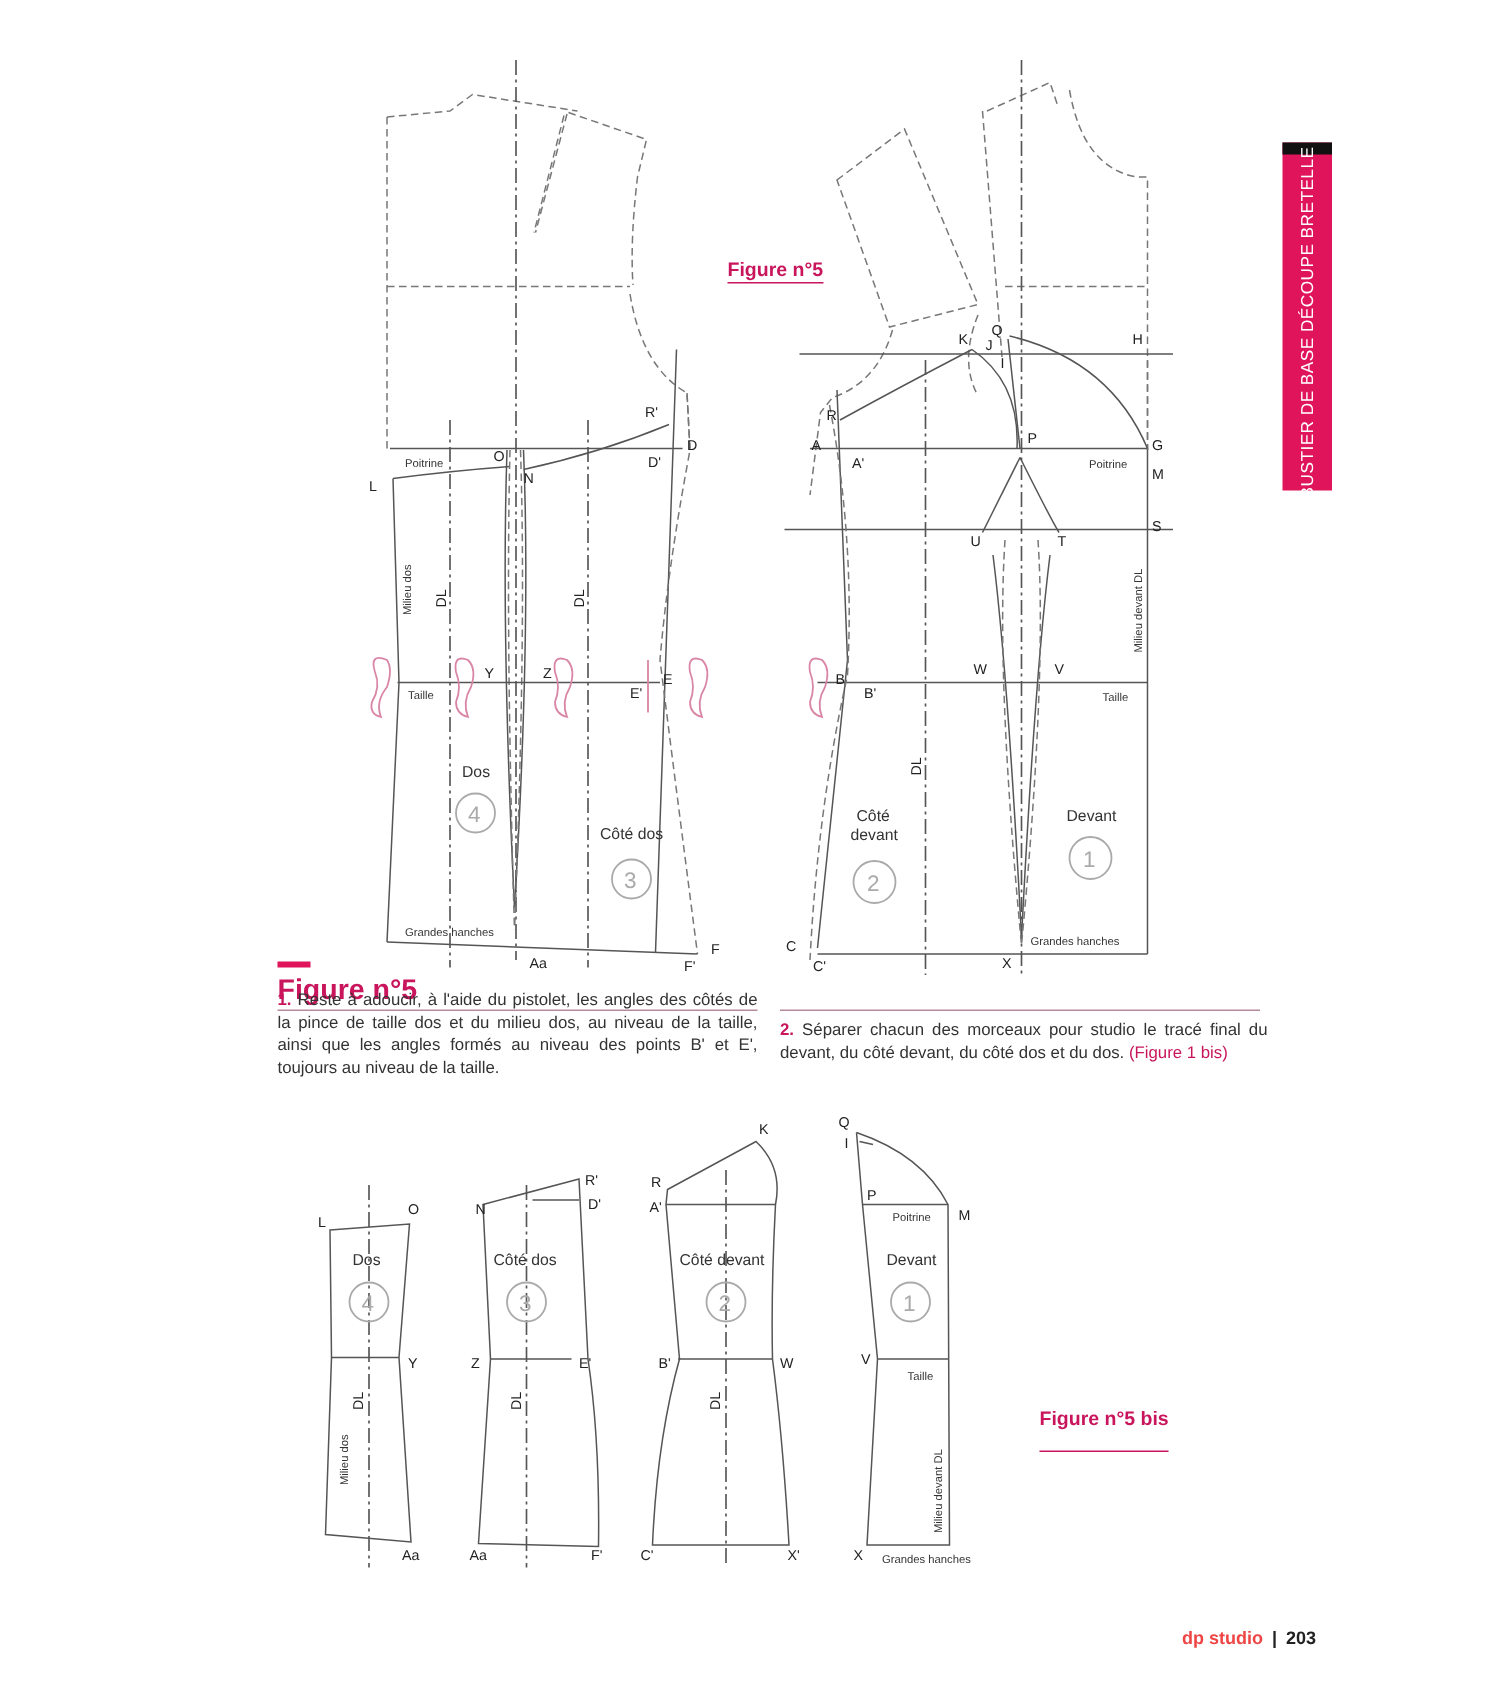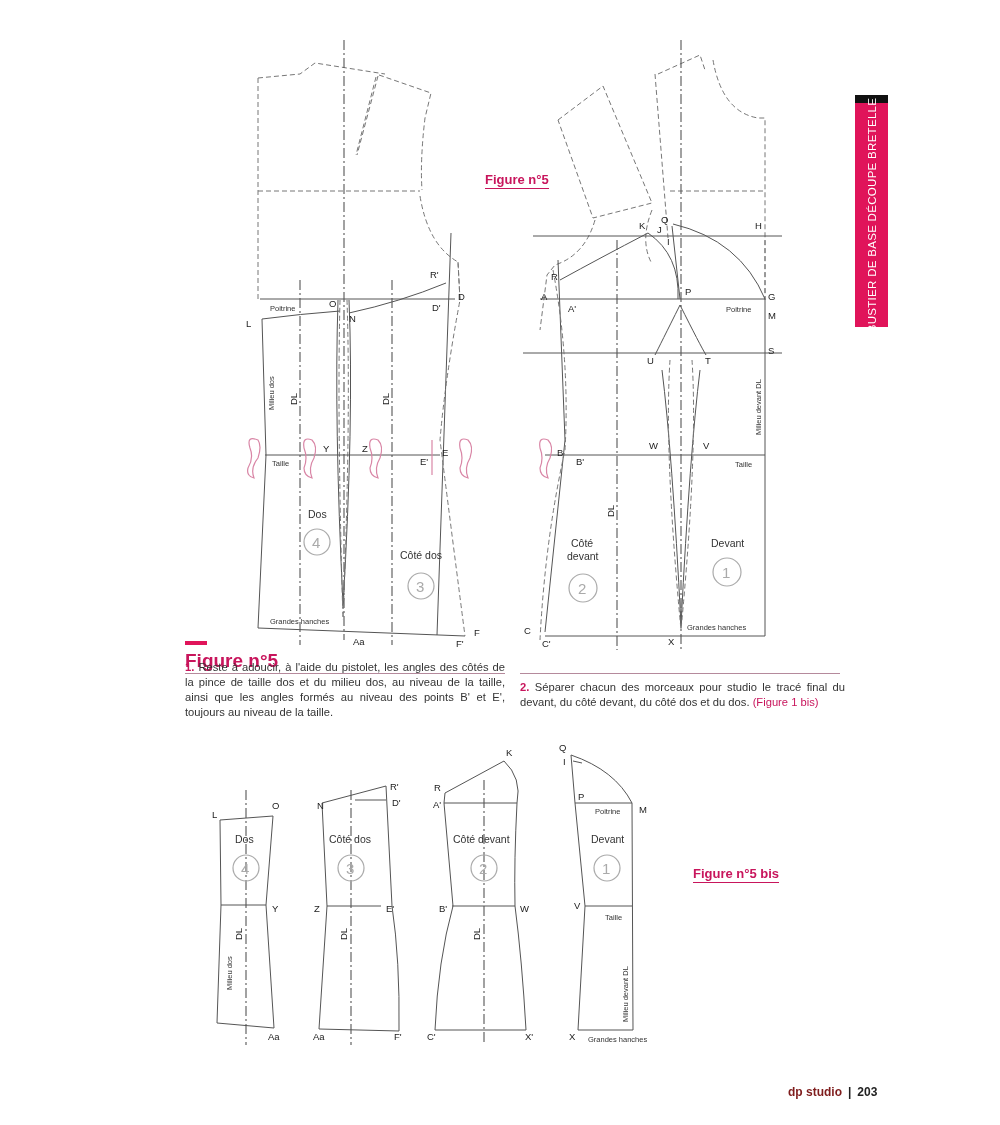--- a/index.html
+++ b/index.html
@@ -13,33 +13,33 @@
   .num{font-size:15px;fill:#aaa;}
   .solid{stroke:#555;stroke-width:1;fill:none;}
   .dash{stroke:#777;stroke-width:1;fill:none;stroke-dasharray:5 3;}
   .axis{stroke:#555;stroke-width:1.1;fill:none;stroke-dasharray:10 3 2 3;}
   .circ{stroke:#aaa;stroke-width:1.2;fill:none;}
   .pink{stroke:#d986a6;stroke-width:1.2;fill:none;}
   .side-tab{position:absolute;left:855px;top:95px;width:33px;height:232px;background:#e0145a;border-top:8px solid #111;box-sizing:border-box;}
   .side-tab span{position:absolute;left:50%;top:50%;transform:translate(-50%,-50%) rotate(-90deg);white-space:nowrap;color:#fff;font-size:11.5px;letter-spacing:.3px;font-family:"Liberation Sans",sans-serif;}
   .fig-label{position:absolute;color:#c8155c;font-family:"Liberation Sans",sans-serif;font-weight:bold;}
   .fig-top{left:485px;top:172px;font-size:13px;border-bottom:1px solid #c8155c;padding-bottom:1px;}
-  .fig-bis{left:693px;top:866px;font-size:13px;border-bottom:1px solid #c8155c;padding-bottom:1px;}
+  .fig-bis{left:693px;top:938px;font-size:13px;border-bottom:1px solid #c8155c;padding-bottom:14px;}
   .section-bar{position:absolute;left:185px;top:641px;width:22px;height:4px;background:#e0145a;}
   .section-title{position:absolute;left:185px;top:650px;font-size:19px;font-weight:bold;color:#c8155c;}
   .rule{position:absolute;top:673px;height:1px;background:#b58a9c;}
   .rule.r1{left:185px;width:320px;}
   .rule.r2{left:520px;width:320px;}
   .para{position:absolute;font-size:11.2px;line-height:15px;color:#333;text-align:justify;}
   .para .n{color:#c8155c;font-weight:bold;}
   .para .ref{color:#c8155c;}
   .p1{left:185px;top:660px;width:320px;}
   .p2{left:520px;top:680px;width:325px;}
   .footer{position:absolute;left:788px;top:1085px;font-size:12px;font-weight:bold;}
-  .footer .brand{color:#7f1d1d;}
+  .footer .brand{color:#ef4444;}
   .footer .sep{color:#222;margin:0 6px;}
   .footer .pg{color:#222;margin-top:10px;}
 </style>
 </head>
 <body>
 
 <div class="page">
 
 <svg class="drawing" viewBox="0 0 1000 1125">
 

